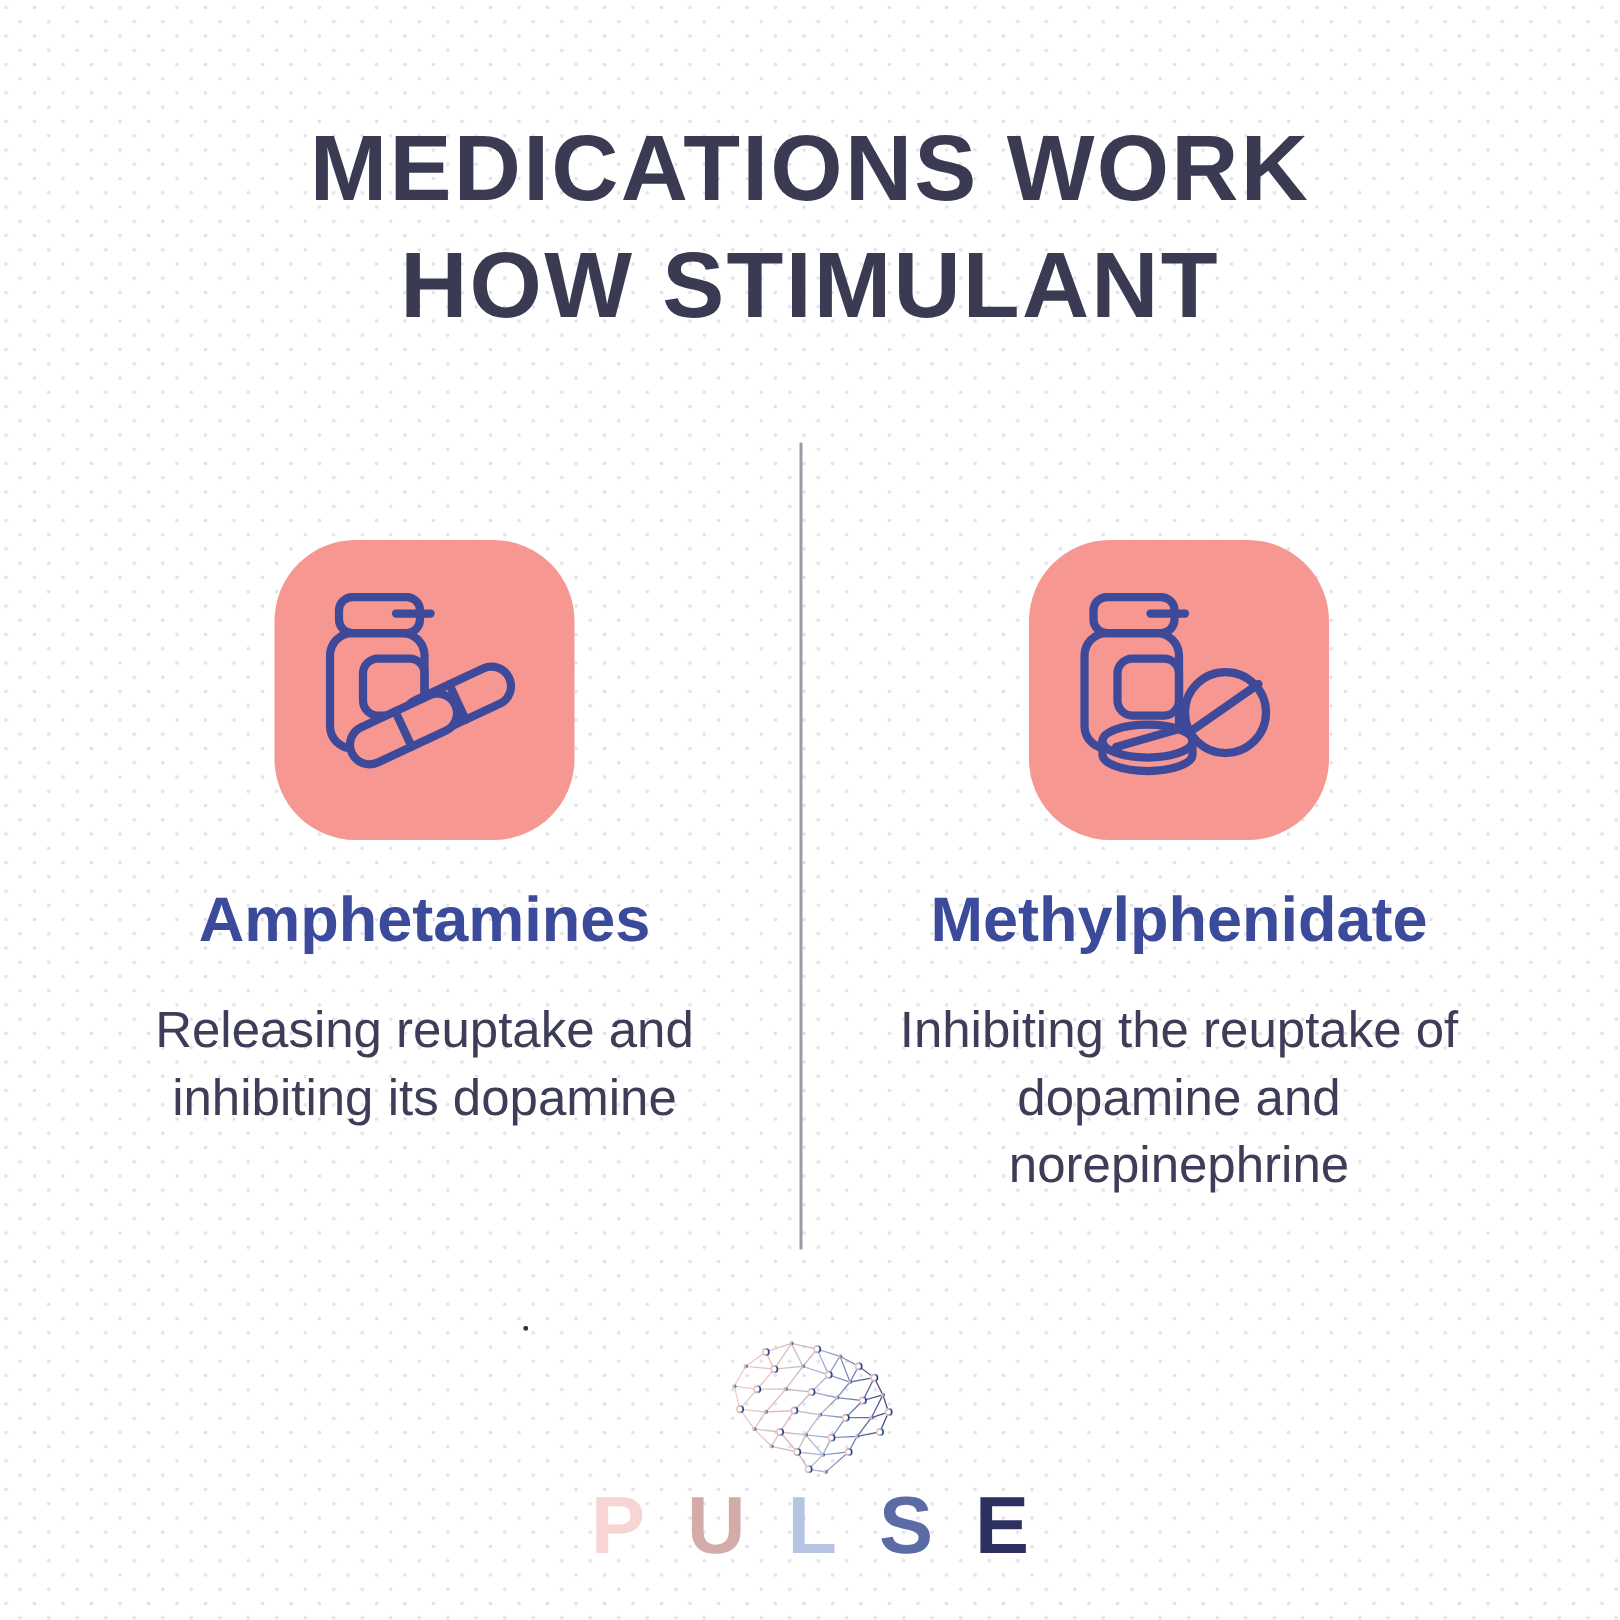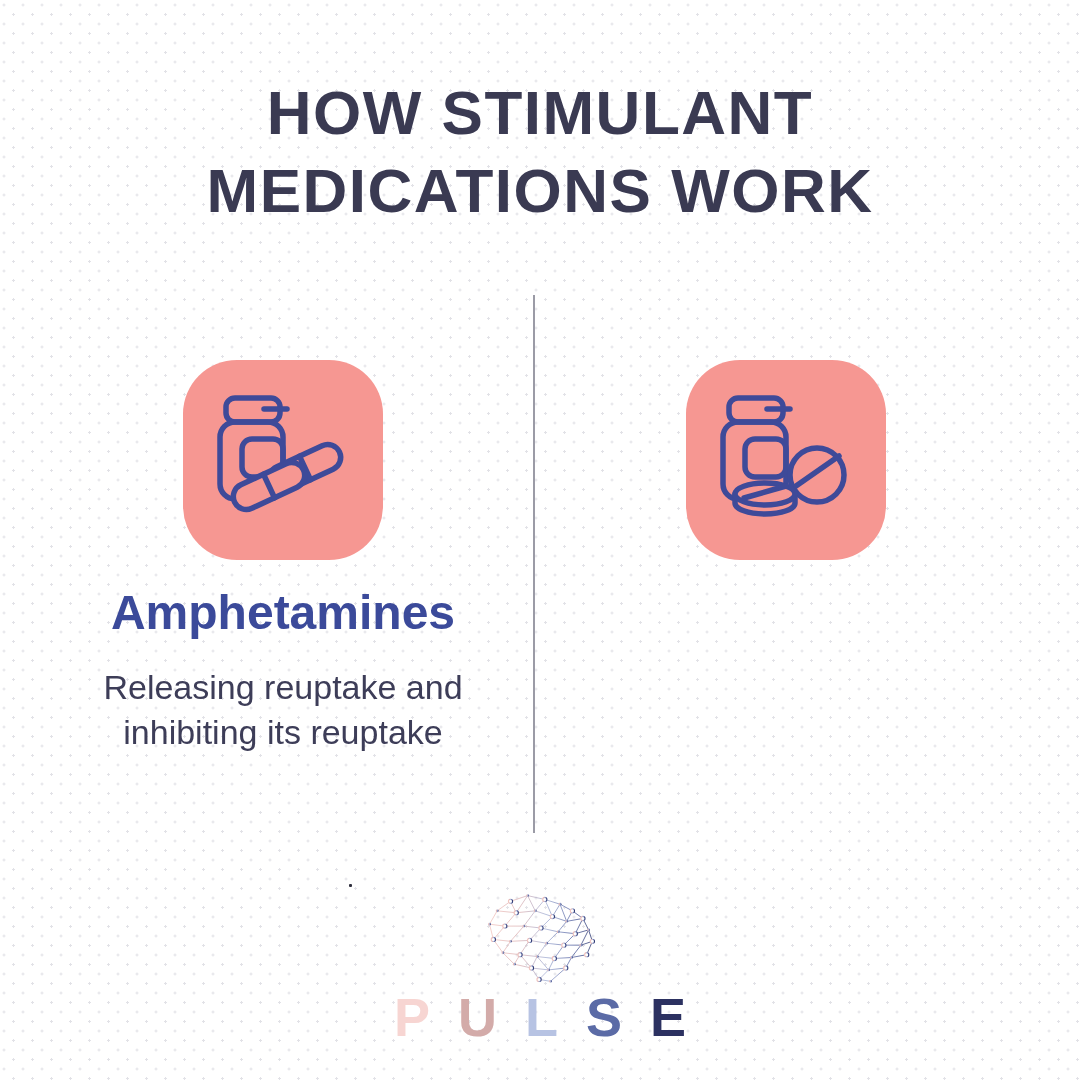--- a/index.html
+++ b/index.html
@@ -41,21 +41,21 @@
   .column.left{left:83px;}
   .column.right{left:586px;}
   .icon-card{
     width:200px;height:200px;border-radius:54px;
     background:var(--card-background);
     margin:0 auto;
     display:flex;align-items:center;justify-content:center;
   }
   .col-heading{
     margin-top:28px;
-    font-size:48px;font-weight:700;color:var(--heading-text);
+    font-size:42px;font-weight:700;color:var(--heading-text);
     line-height:50px;
   }
   .col-body{
     margin-top:27px;
     font-size:34px;color:var(--body-text);line-height:45px;
   }
   .logo{
     position:absolute;left:0;top:888px;width:1080px;text-align:center;
   }
   .brain{display:block;margin:0 auto;}
@@ -69,22 +69,22 @@
     position:absolute;left:349px;top:884px;width:3px;height:3px;
     background:#2F2F3E;border-radius:1px;
   }
 </style>
 </head>
 <body>
 
 <div class="canvas">
 
   <div class="title">
+    <div>MEDICATIONS WORK</div>
     <div>HOW STIMULANT</div>
-    <div>MEDICATIONS WORK</div>
   </div>
 
   <div class="divider"></div>
 
   <div class="column left">
     <div class="icon-card">
       <svg class="icon" width="132" height="132" viewBox="0 0 132 132">
         <g fill="none" stroke="var(--icon-stroke)" stroke-width="5.5" stroke-linecap="round" stroke-linejoin="round">
           <rect x="9" y="4" width="54" height="24" rx="9"></rect>
           <line x1="47" y1="15" x2="70" y2="15"></line>
@@ -97,39 +97,45 @@
           <g transform="rotate(-25 52 92)">
             <rect x="14" y="79" width="76" height="26" rx="13" fill="var(--card-background)"></rect>
             <line x1="52" y1="79" x2="52" y2="105"></line>
           </g>
         </g>
       </svg>
     </div>
     <div class="col-heading">Amphetamines</div>
     <div class="col-body">
       <div>Releasing reuptake and</div>
-      <div>inhibiting its reuptake</div>
+      <div>inhibiting its dopamine</div>
     </div>
   </div>
 
   <div class="column right">
     <div class="icon-card">
       <svg class="icon" width="132" height="132" viewBox="0 0 132 132">
         <g fill="none" stroke="var(--icon-stroke)" stroke-width="5.5" stroke-linecap="round" stroke-linejoin="round">
           <rect x="9" y="4" width="54" height="24" rx="9"></rect>
           <line x1="47" y1="15" x2="70" y2="15"></line>
           <rect x="3" y="28" width="63" height="77" rx="15"></rect>
           <rect x="25" y="45" width="41" height="38" rx="10"></rect>
           <circle cx="97" cy="81" r="27" fill="var(--card-background)"></circle>
           <line x1="76" y1="92" x2="119" y2="62"></line>
           <path d="M15,100 v9 a30,11 0 0 0 60,0 v-9" fill="var(--card-background)"></path>
           <ellipse cx="45" cy="100" rx="30" ry="11" fill="var(--card-background)"></ellipse>
           <line x1="24" y1="104" x2="66" y2="92"></line>
         </g>
       </svg>
+    </div>
+    <div class="col-heading">Methylphenidate</div>
+    <div class="col-body">
+      <div>Inhibiting the reuptake of</div>
+      <div>dopamine and</div>
+      <div>norepinephrine</div>
     </div>
   </div>
 
   <div class="stray-dot"></div>
 
   <div class="logo">
     <svg class="brain" width="124" height="100" viewBox="0 0 130 105">
       <defs>
         <linearGradient id="gbrain" x1="0" y1="0" x2="1" y2="0">
           <stop offset="0" stop-color="#F3C6C0"></stop>

